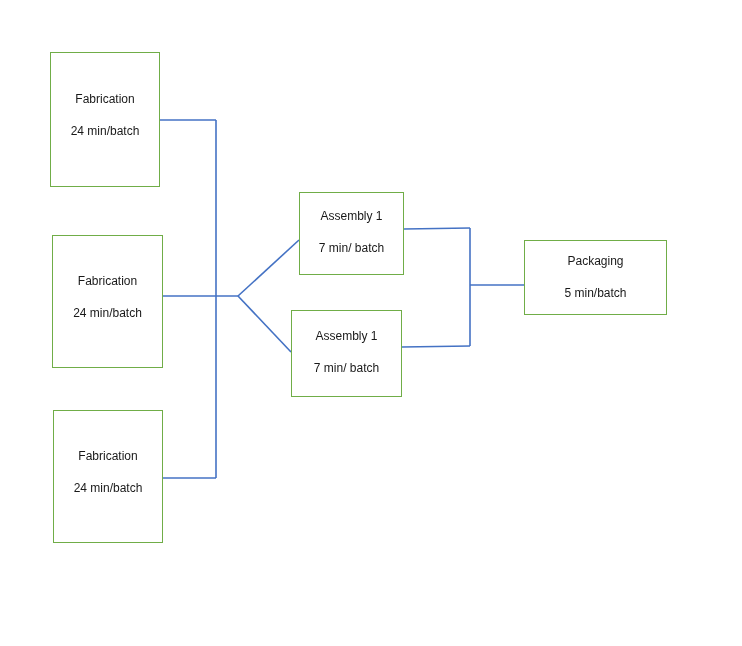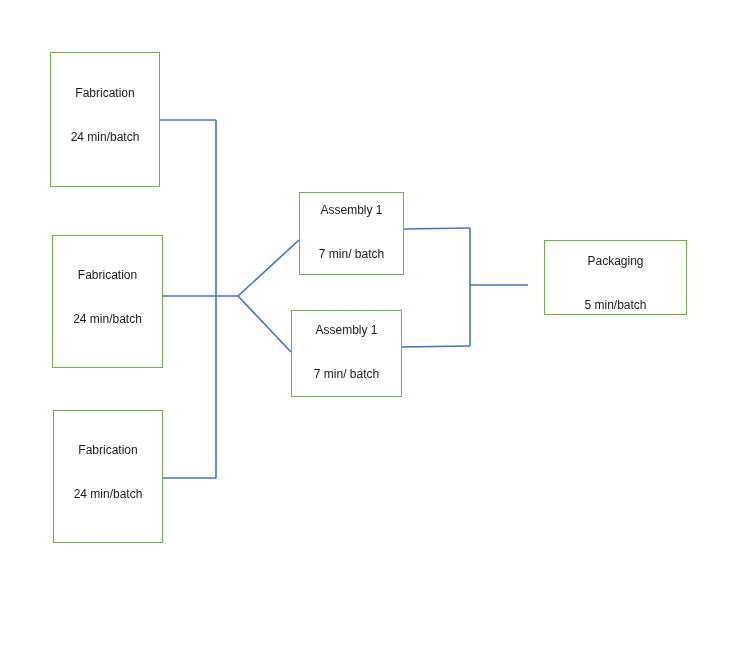--- a/index.html
+++ b/index.html
@@ -38,37 +38,36 @@
     justify-content: center;
     z-index: 2;
   }
   .node-title,
   .node-sub {
     color: #191919;
     font-size: 12px;
     line-height: 15px;
     text-align: center;
     white-space: nowrap;
-    margin-top: 12px;
   }
   .node-title {
     margin-bottom: 17px;
   }
 
   
   #node-fabrication-1 { left: 50px;  top: 52px;  width: 110px; height: 135px; }
   #node-fabrication-2 { left: 52px;  top: 235px; width: 111px; height: 133px; }
   #node-fabrication-3 { left: 53px;  top: 410px; width: 110px; height: 133px; }
 
   
   #node-assembly-1 { left: 299px; top: 192px; width: 105px; height: 83px; }
   #node-assembly-2 { left: 291px; top: 310px; width: 111px; height: 87px; }
 
   
-  #node-packaging { left: 544px; top: 240px; width: 143px; height: 75px; }
+  #node-packaging { left: 524px; top: 240px; width: 143px; height: 75px; }
 
   
   #node-fabrication-1 .node-title { margin-top: -8px; }
   #node-fabrication-2 .node-title { margin-top: -8px; }
   #node-fabrication-3 .node-title { margin-top: -8px; }
   #node-assembly-1 .node-title { margin-top: -2px; }
   #node-assembly-2 .node-title { margin-top: -2px; }
 </style>
 </head>
 <body>

